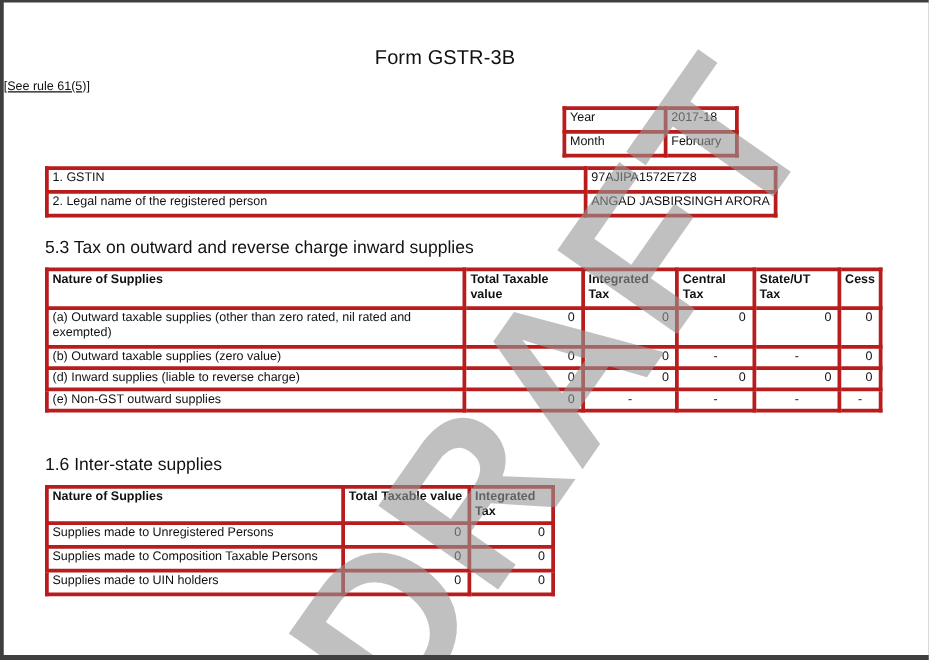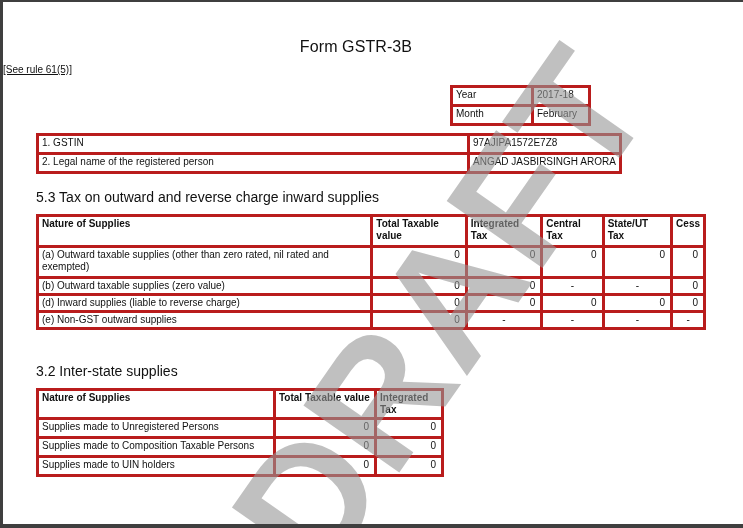--- a/index.html
+++ b/index.html
@@ -132,21 +132,21 @@
       <td>(e) Non-GST outward supplies</td>
       <td class="num">0</td>
       <td class="dash">-</td>
       <td class="dash">-</td>
       <td class="dash">-</td>
       <td class="dash">-</td>
     </tr>
   </tbody>
     </table>
 
-  <div class="h2 h32">3.2 Inter-state supplies</div>
+  <div class="h2 h32">1.6 Inter-state supplies</div>
 
   <table class="t32">
     <tbody>
         <tr>
       <th style="width:228px">Nature of Supplies</th>
       <th style="width:92px">Total Taxable value</th>
       <th>Integrated Tax</th>
     </tr>
     <tr>
       <td>Supplies made to Unregistered Persons</td>

